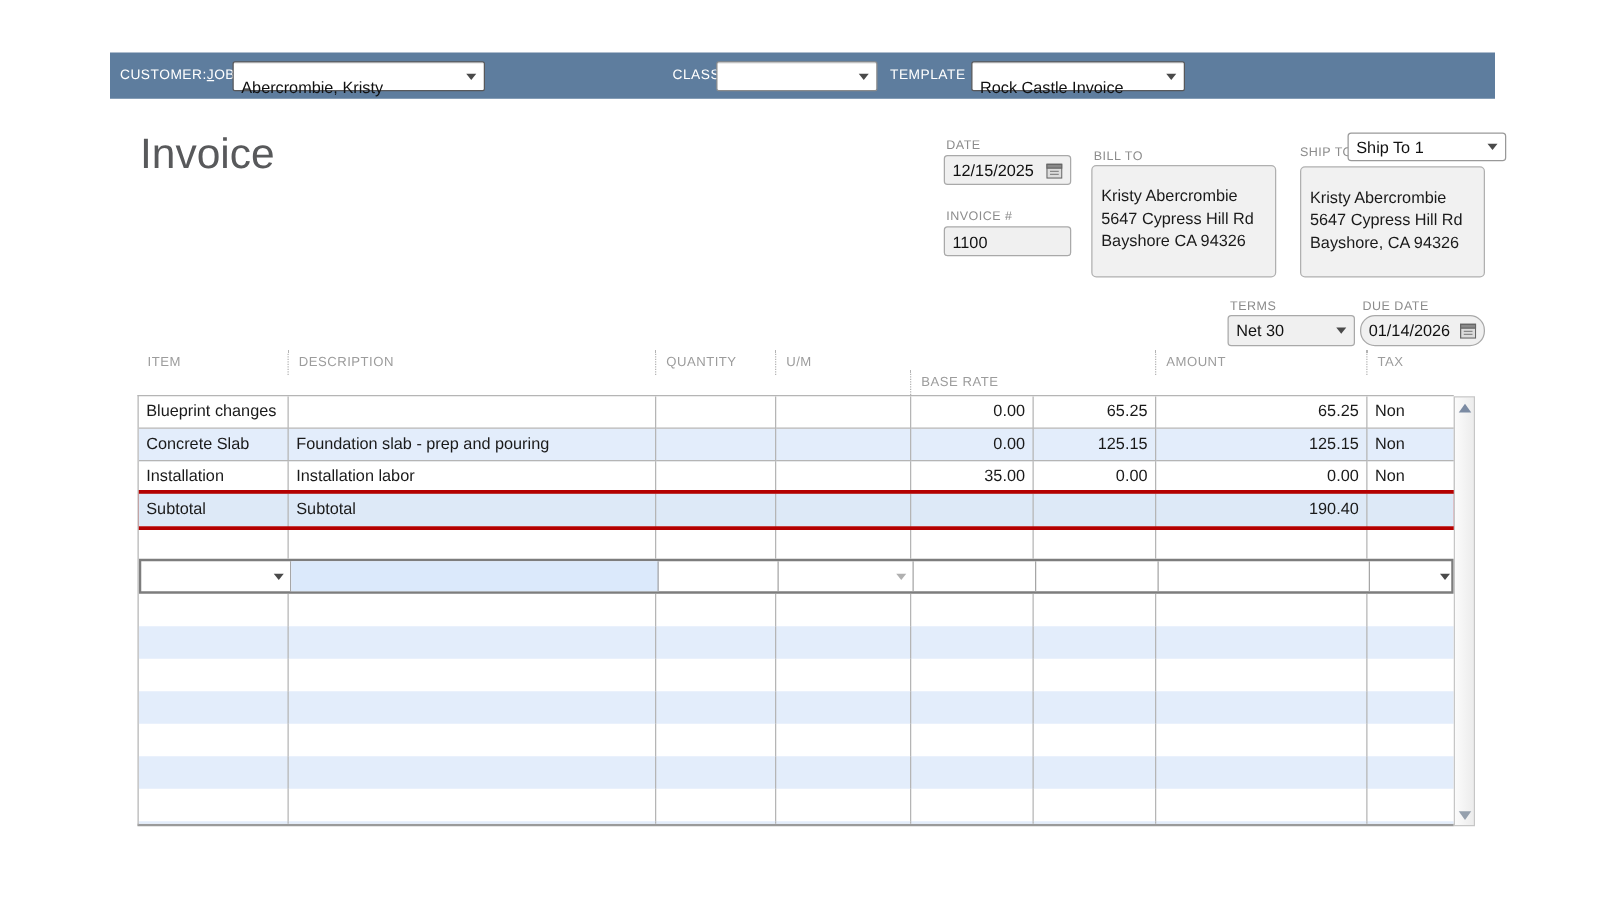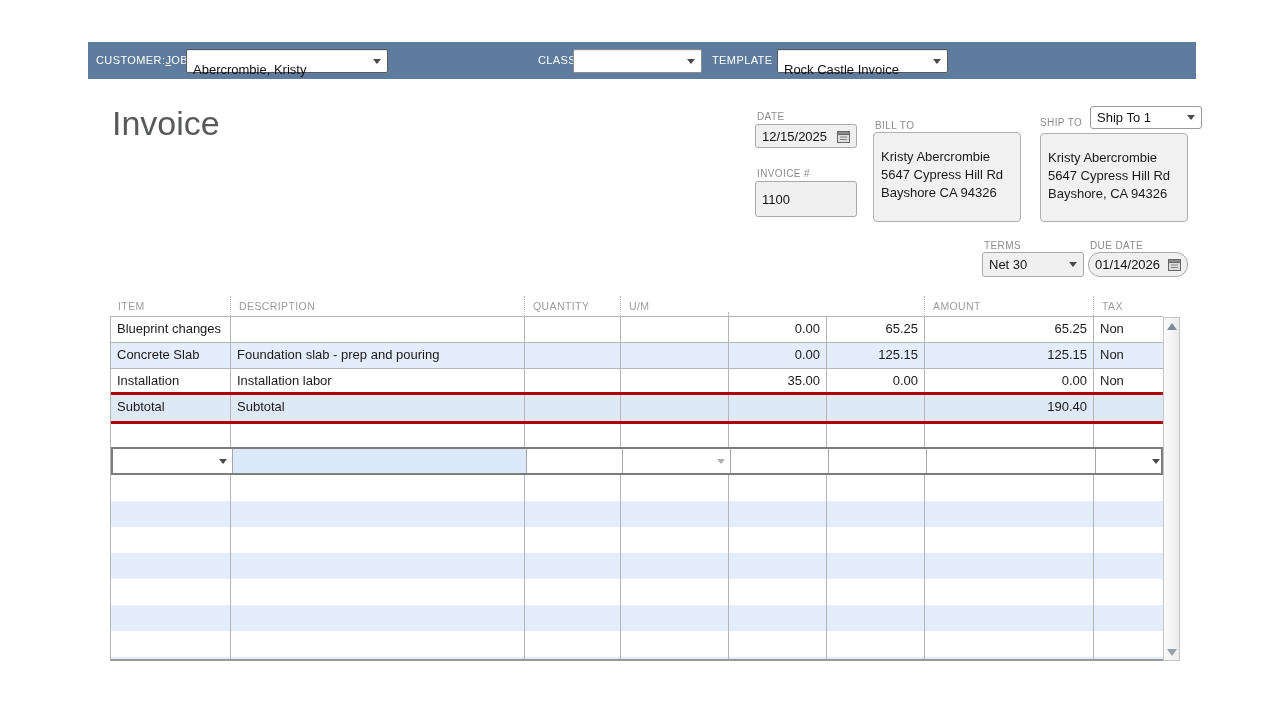--- a/index.html
+++ b/index.html
@@ -32,21 +32,21 @@
            font-size:13px; color:#111; display:flex; align-items:center; padding:0 6px; }
   .field.white { background:#ffffff; }
   .cal { margin-left:auto; display:block; }
   .addr-box { position:absolute; background:#f1f1f1; border:1px solid #b0b0b0; border-radius:4px;
               font-size:13px; color:#1a1a1a; line-height:18px; padding:15px 7px; }
   .addr-box div { white-space:nowrap; }
   .sel-arrow { margin-left:auto; width:0; height:0; border-left:4px solid transparent;
                border-right:4px solid transparent; border-top:5px solid #4a4a4a; }
 
   
-  .thead { position:absolute; left:110px; top:296px; width:1053px; height:20px; display:flex;text-align:center; }
+  .thead { position:absolute; left:110px; top:280px; width:1053px; height:20px; display:flex;text-align:center; }
   .th { font-size:10.5px; color:#9c9c9c; letter-spacing:.4px; display:flex; align-items:center;
         padding:0 8px; height:20px; }
   .th + .th { border-left:1px dotted #b4b4b4; }
   .tbody { position:absolute; left:110px; top:316px; width:1053px; height:345px;
            border-top:1px solid #b5b5b5; border-left:1px solid #b5b5b5;
            border-bottom:2px solid #9a9a9a; overflow:hidden; background:#fff; }
   .row { display:flex; height:26px; }
   .row .td { height:100%; border-right:1px solid #b5b5b5; font-size:13px; color:#1a1a1a;
              padding:4px 6px; overflow:hidden; white-space:nowrap; }
   .row.lined .td { border-bottom:1px solid #b5b5b5; }
@@ -108,33 +108,33 @@
     <span>12/15/2025</span>
     <svg class="cal" width="13" height="13" viewBox="0 0 13 13">
         <rect x="0.5" y="1.5" width="12" height="11" fill="#dcdcdc" stroke="#666"></rect>
         <rect x="0.5" y="1.5" width="12" height="3" fill="#8a8a8a" stroke="#666"></rect>
         <line x1="3" y1="7" x2="10" y2="7" stroke="#888" stroke-width="1"></line>
         <line x1="3" y1="9.5" x2="10" y2="9.5" stroke="#888" stroke-width="1"></line>
       </svg>
   </div>
 
   <span class="fld-label" style="left:757px; top:168px;">INVOICE #</span>
-  <div class="field" style="left:755px; top:181px; width:102px; height:36px;">
+  <div class="field" style="left:755px; top:181px; width:102px; height:24px;">
     <span>1100</span>
   </div>
 
   <span class="fld-label" style="left:875px; top:120px;">BILL TO</span>
   <div class="addr-box" style="left:873px; top:132px; width:148px; height:90px;">
     <div>Kristy Abercrombie</div>
     <div>5647 Cypress Hill Rd</div>
     <div>Bayshore CA 94326</div>
   </div>
 
   <span class="fld-label" style="left:1040px; top:117px;">SHIP TO</span>
-  <div class="field white" style="left:1078px; top:106px; width:112px; height:23px; border-color:#999;margin-left:12px;">
+  <div class="field white" style="left:1078px; top:106px; width:127px; height:23px; border-color:#999;">
     <span>Ship To 1</span>
     <span class="sel-arrow"></span>
   </div>
   <div class="addr-box" style="left:1040px; top:133px; width:148px; height:89px;">
     <div>Kristy Abercrombie</div>
     <div>5647 Cypress Hill Rd</div>
     <div>Bayshore, CA 94326</div>
   </div>
 
   <span class="fld-label" style="left:984px; top:240px;">TERMS</span>

